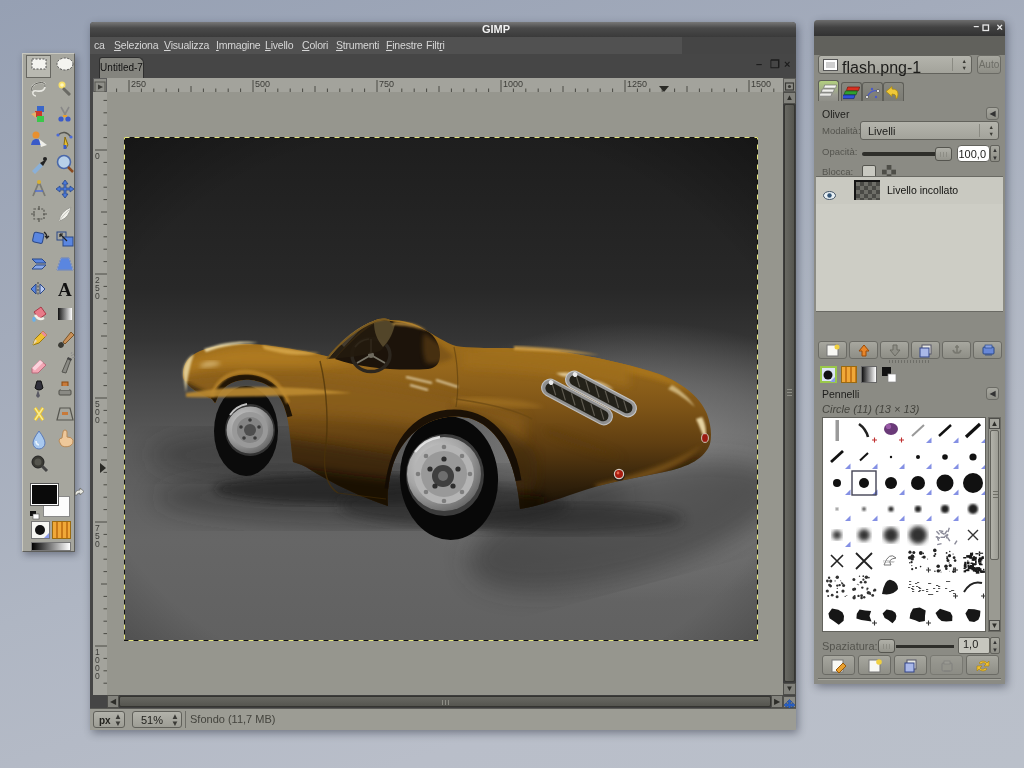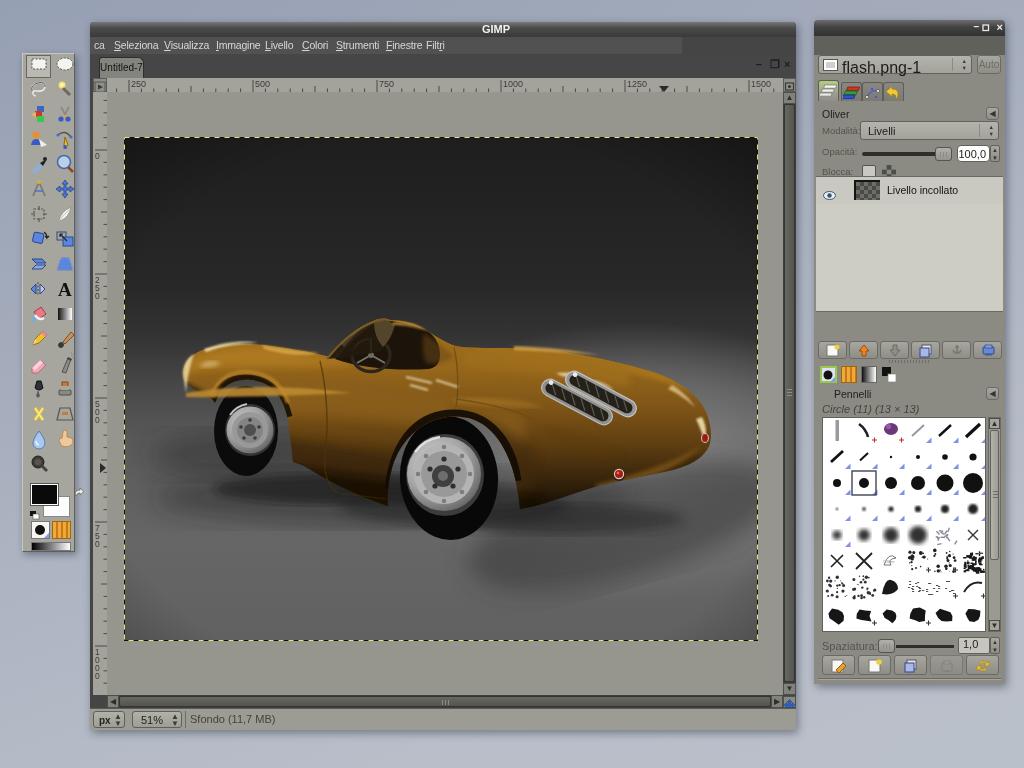--- a/index.html
+++ b/index.html
@@ -783,21 +783,21 @@
     <div class="abs" style="left:6px;top:346px;width:17px;height:17px;background:#dce4f4;border:2px solid #9ac84a"><svg width="13" height="13">
         <circle cx="6" cy="6" r="4.5" fill="#111"></circle>
         <path d="M8,13 l5,-5 l0,5 z" fill="#8a9ae8"></path>
       </svg></div>
     <div class="abs" style="left:27px;top:346px;width:16px;height:17px;border:1px solid #9a6a10;background:repeating-linear-gradient(90deg,#f0a838 0 3px,#c87818 3px 5px)"></div>
     <div class="abs" style="left:47px;top:346px;width:16px;height:17px;border:1px solid #666;background:linear-gradient(90deg,#111,#fff)"></div>
     <div class="abs" style="left:67px;top:346px;width:16px;height:17px"><svg width="16" height="17">
         <rect x="1" y="1" width="9" height="9" fill="#111"></rect>
         <rect x="7" y="8" width="8" height="8" fill="#fff" stroke="#888" stroke-width=".7"></rect>
       </svg></div>
-    <span class="abs lbl" style="left:20px;top:368px">Pennelli</span>
+    <span class="abs lbl" style="left:8px;top:368px">Pennelli</span>
     <div class="abs btn" style="left:172px;top:367px;width:13px;height:13px;line-height:11px;text-align:center;font-size:8px;color:#333">◀</div>
     <span class="abs" style="left:8px;top:383px;font-size:11px;font-style:italic;color:#45453f">Circle (11) (13 × 13)</span>
     <div class="abs" style="left:8px;top:397px;width:164px;height:215px;border:1px solid #62625c;overflow:hidden"><svg width="164" height="215" xmlns="http://www.w3.org/2000/svg">
         <rect width="164" height="215" fill="#fff"></rect>
         <filter id="fz">
           <feGaussianBlur stdDeviation="1.3"></feGaussianBlur>
         </filter>
         <filter id="fz2">
           <feGaussianBlur stdDeviation="2.2"></feGaussianBlur>
         </filter>

